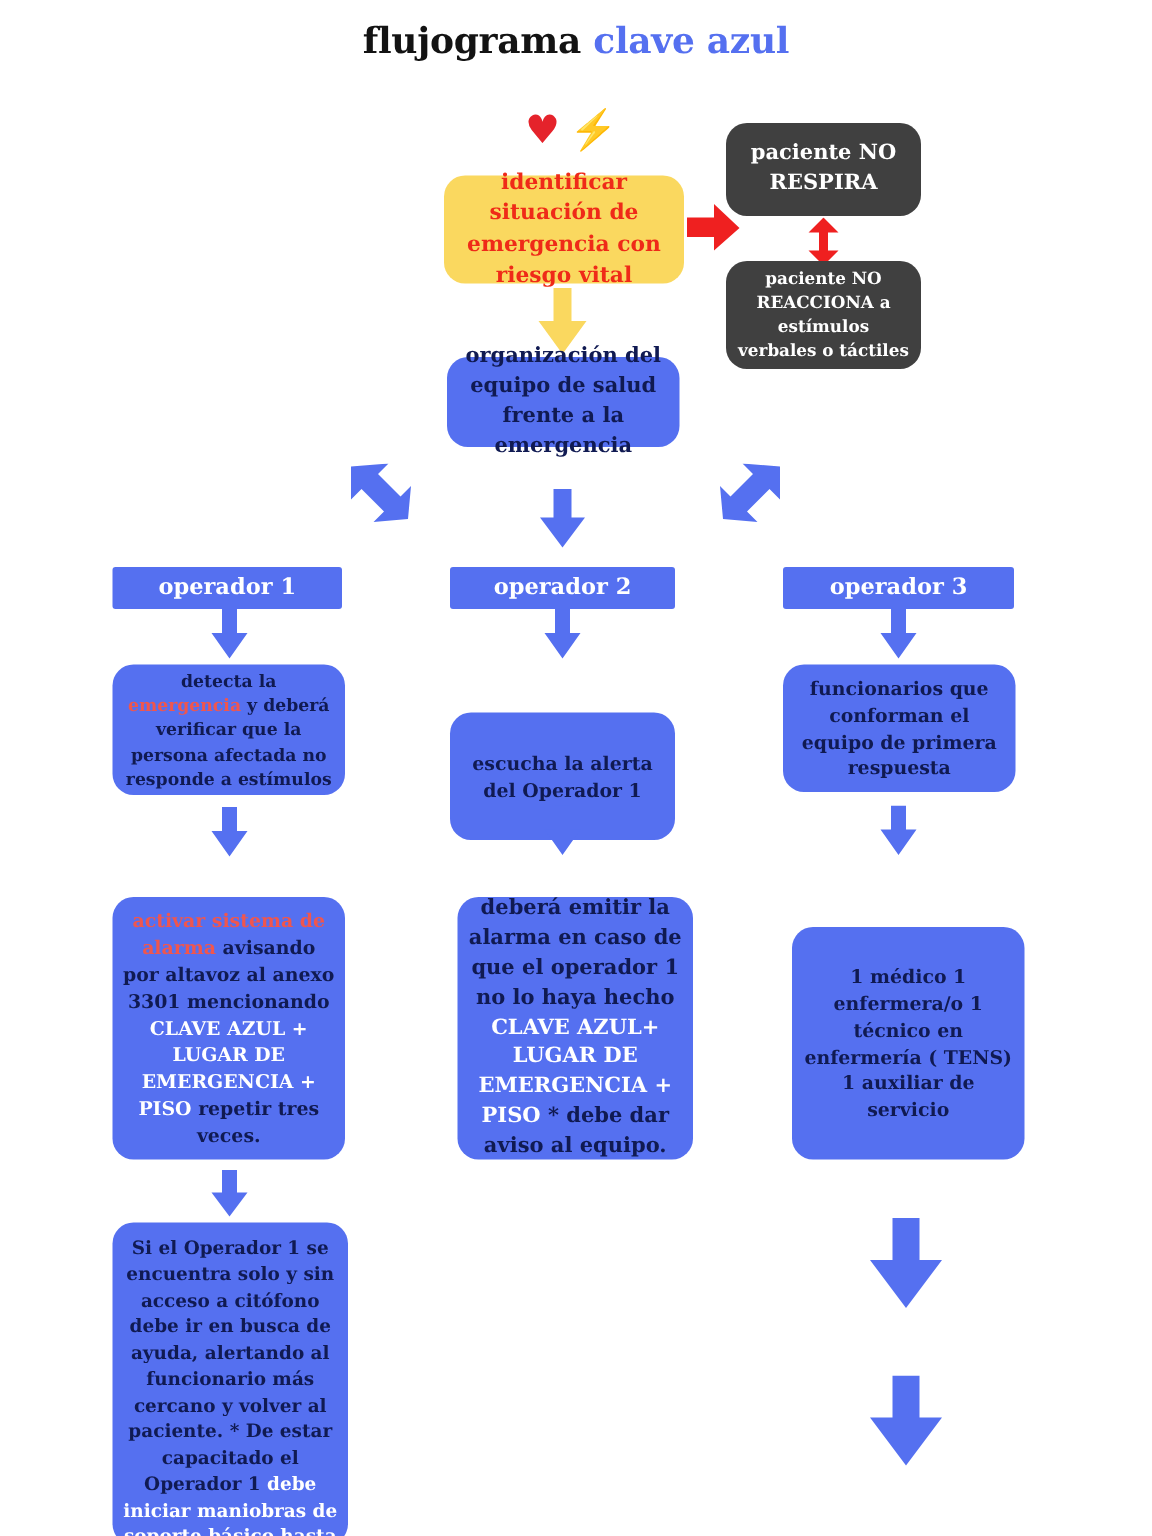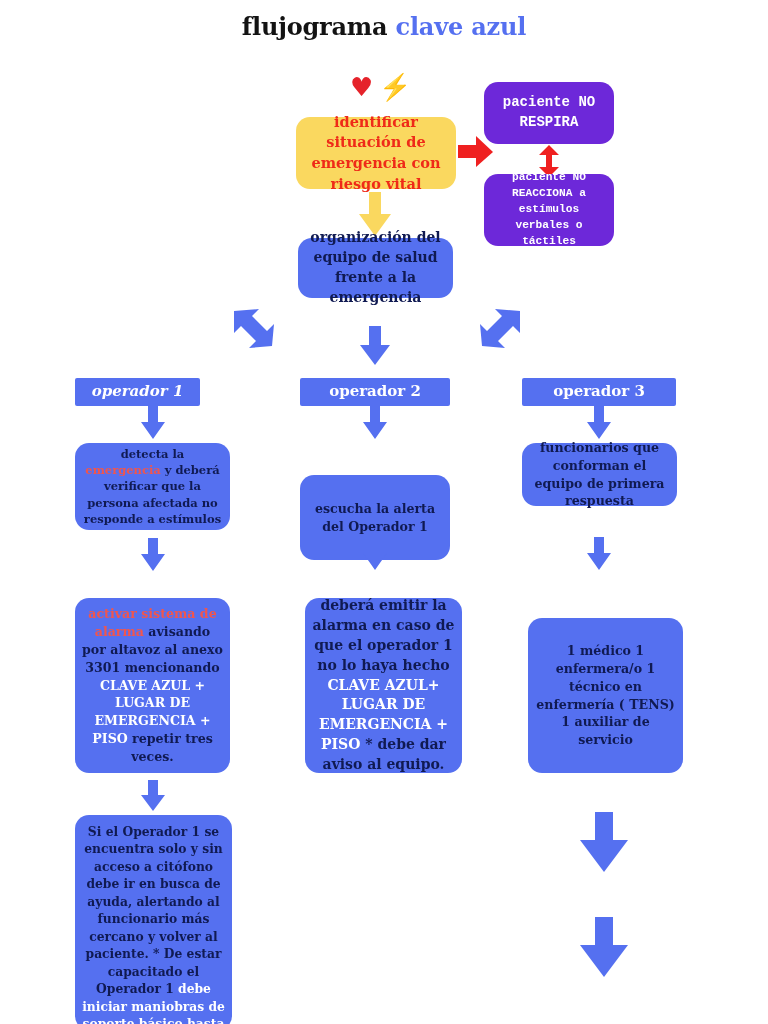--- a/index.html
+++ b/index.html
@@ -27,21 +27,21 @@
     position: absolute;
     display: flex; align-items: center; justify-content: center;
     text-align: center;
     font-family: "DejaVu Serif", "Liberation Serif", serif;
     font-weight: bold;
     line-height: 1.42;
   }
   .box-inner { width: 100%; padding: 0 7px; }
 
   .yellow { background: #fad85f; border-radius: 14px; color: #ef2a18; }
-  .red    { background: #6d28d9; border-radius: 14px; color: #ffffff; font-family: Liberation Mono, monospace; }
+  .red    { background: #404040; border-radius: 14px; color: #ffffff; }
   .blue   { background: #5570f0; border-radius: 14px; color: #101a52; }
   .blue-flat { background: #5570f0; border-radius: 2px; color: #ffffff; }
 
   .red-word   { color: #f0564e; }
   .white-word { color: #ffffff; }
   .navy-word  { color: #101a52; }
 
   
   .arrow-down {
     position: absolute;
@@ -118,21 +118,21 @@
       <polygon points="42,2 42,24 35,17 20,32 27,39 4,37 2,15 9,22 24,7 17,0" fill="#5570f0"></polygon>
     </svg>
   </div>
 
   <div class="arrow-down" style="left:359px; top:326px;">
     <svg width="32" height="40" viewBox="0 0 32 40">
       <polygon points="10,0 22,0 22,19 31,19 16,39 1,19 10,19" fill="#5570f0"></polygon>
     </svg>
   </div>
 
-  <div class="box blue-flat" style="left:75px; top:378px; width:125px; height:28px; font-size:15px;font-style:italic;">
+  <div class="box blue-flat" style="left:75px; top:378px; width:153px; height:28px; font-size:15px;">
     <div class="box-inner">operador 1</div>
   </div>
   <div class="box blue-flat" style="left:300px; top:378px; width:150px; height:28px; font-size:15px;">
     <div class="box-inner">operador 2</div>
   </div>
   <div class="box blue-flat" style="left:522px; top:378px; width:154px; height:28px; font-size:15px;">
     <div class="box-inner">operador 3</div>
   </div>
 
   <div class="arrow-down" style="left:140px; top:406px;">
@@ -182,21 +182,21 @@
   <div class="arrow-down" style="left:362px; top:537px;">
     <svg width="26" height="34" viewBox="0 0 26 34">
         <polygon points="8,0 18,0 18,16 25,16 13,33 1,16 8,16" fill="#5570f0"></polygon>
       </svg>
   </div>
 
   <div class="box blue" style="left:305px; top:598px; width:157px; height:175px; font-size:14px;">
     <div class="box-inner rich"><span class="navy-word">deberá emitir la alarma en caso de que el operador 1 no lo haya hecho</span><span class="white-word"> CLAVE AZUL+ LUGAR DE EMERGENCIA + PISO</span><span class="navy-word"> * debe dar aviso al equipo.</span></div>
   </div>
 
-  <div class="box blue" style="left:522px; top:443px; width:155px; height:63px; font-size:12.6px;">
+  <div class="box blue" style="left:522px; top:443px; width:155px; height:85px; font-size:12.6px;">
     <div class="box-inner rich"><span class="navy-word">funcionarios que conforman el equipo de primera respuesta</span></div>
   </div>
 
   <div class="arrow-down" style="left:586px; top:537px;">
     <svg width="26" height="34" viewBox="0 0 26 34">
         <polygon points="8,0 18,0 18,16 25,16 13,33 1,16 8,16" fill="#5570f0"></polygon>
       </svg>
   </div>
 
   <div class="box blue" style="left:528px; top:618px; width:155px; height:155px; font-size:12.6px;">

